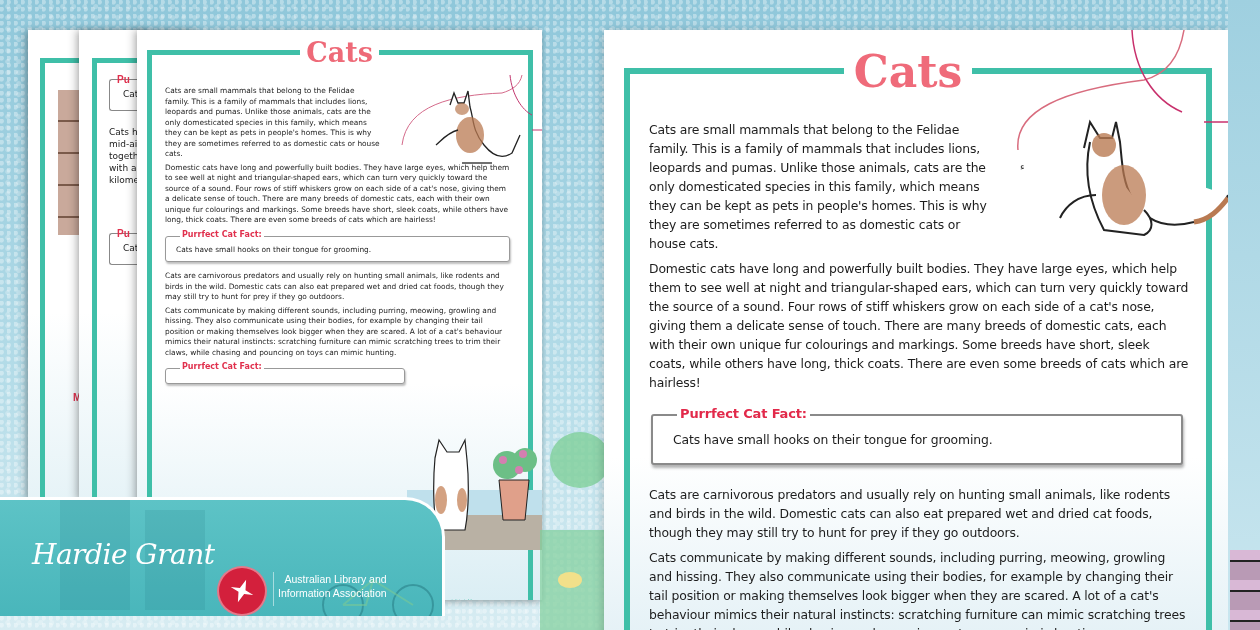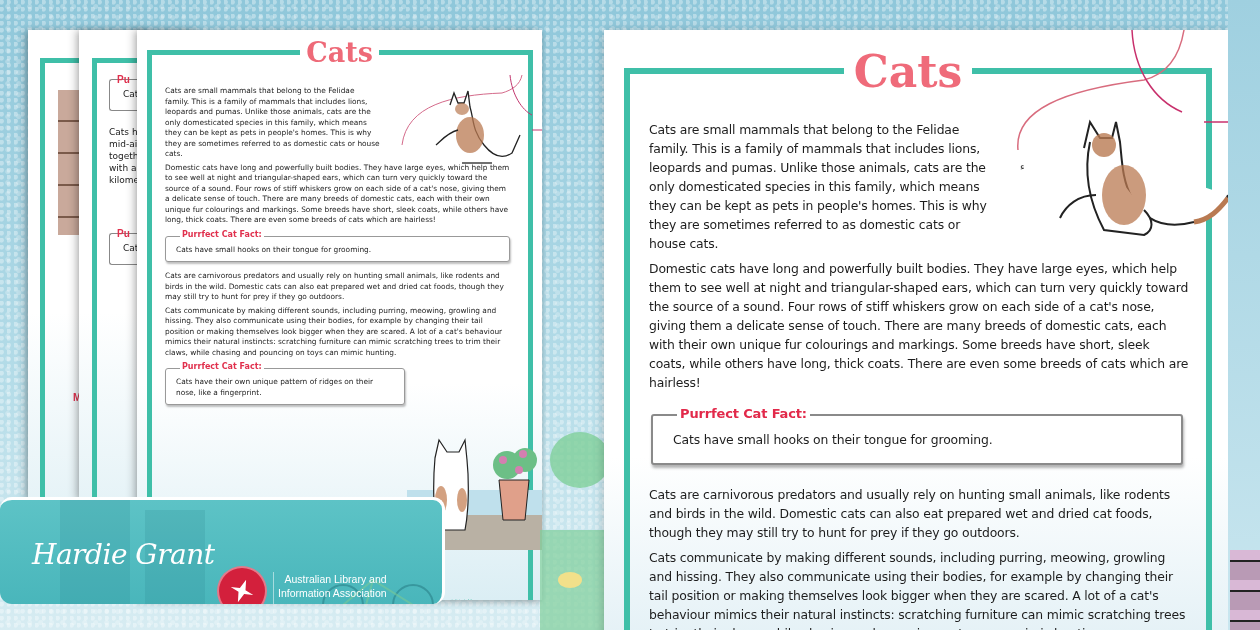--- a/index.html
+++ b/index.html
@@ -74,27 +74,26 @@
     position: absolute; top: -7px; left: 14px; background: #fff; padding: 0 2px;
     color: #e0304d; font-weight: bold; font-size: 8px; line-height: 10px;
   }
   .p3 .site-url { position: absolute; left: 312px; top: 568px; font-size: 5px; color: #36b8a3; }
 
   
   .cat-svg { position: absolute; }
 
   
   .banner {
-    position: absolute; left: 0; top: 497px; width: 445px; height: 107px;
+    position: absolute; left: 0; top: 497px; width: 445px; height: 119px;
     background: linear-gradient(180deg,#5dc3c6 0%, #49b6bb 100%);
     border-top-right-radius: 40px;
     border-top: 3px solid #fff;
     border-right: 3px solid #fff;
     overflow: hidden;
-    border-radius: 12px;
   }
   .banner .ghost {
     position: absolute; background: rgba(40,130,140,0.18);
   }
   .brand-script {
     position: absolute; left: 32px; top: 38px;
     font-family: "DejaVu Serif", serif; font-style: italic; font-size: 28px; color: #fff;
     letter-spacing: -0.5px;
   }
   .brand-sub {
@@ -199,21 +198,20 @@
     <p class="narrow">Cats are small mammals that belong to the Felidae family. This is a family of mammals that includes lions, leopards and pumas. Unlike those animals, cats are the only domesticated species in this family, which means they can be kept as pets in people's homes. This is why they are sometimes referred to as domestic cats or house cats.</p>
     <p>Domestic cats have long and powerfully built bodies. They have large eyes, which help them to see well at night and triangular-shaped ears, which can turn very quickly toward the source of a sound. Four rows of stiff whiskers grow on each side of a cat's nose, giving them a delicate sense of touch. There are many breeds of domestic cats, each with their own unique fur colourings and markings. Some breeds have short, sleek coats, while others have long, thick coats. There are even some breeds of cats which are hairless!</p>
     <div class="factbox">
       <span class="label">Purrfect Cat Fact:</span>
       <span>Cats have small hooks on their tongue for grooming.</span>
     </div>
     <p>Cats are carnivorous predators and usually rely on hunting small animals, like rodents and birds in the wild. Domestic cats can also eat prepared wet and dried cat foods, though they may still try to hunt for prey if they go outdoors.</p>
     <p>Cats communicate by making different sounds, including purring, meowing, growling and hissing. They also communicate using their bodies, for example by changing their tail position or making themselves look bigger when they are scared. A lot of a cat's behaviour mimics their natural instincts: scratching furniture can mimic scratching trees to trim their claws, while chasing and pouncing on toys can mimic hunting.</p>
     <div class="factbox" style="width:240px;">
       <span class="label">Purrfect Cat Fact:</span>
-      <span>Cats have their own unique pattern of ridges on their nose, like a fingerprint.</span>
     </div>
   </div>
 
   <svg class="cat-svg" style="left:270px;top:390px;" width="135" height="130" viewBox="0 0 135 130">
     <rect x="0" y="70" width="135" height="60" fill="#bfe0ec"></rect>
     <rect x="30" y="95" width="105" height="35" fill="#b79c86" opacity="0.7"></rect>
     <path d="M28 38 L32 20 L40 32 L52 32 L58 20 L60 40 C 62 60, 62 90, 58 110 L 30 110 C 26 90, 26 60, 28 38 Z" stroke="#222" stroke-width="1.2" fill="#fff"></path>
     <ellipse cx="34" cy="80" rx="6" ry="14" fill="#c0794c" opacity="0.7"></ellipse>
     <ellipse cx="55" cy="80" rx="5" ry="12" fill="#c0794c" opacity="0.7"></ellipse>
     <path d="M92 60 L122 60 L118 100 L96 100 Z" fill="#e0a08a" stroke="#222" stroke-width="1"></path>

